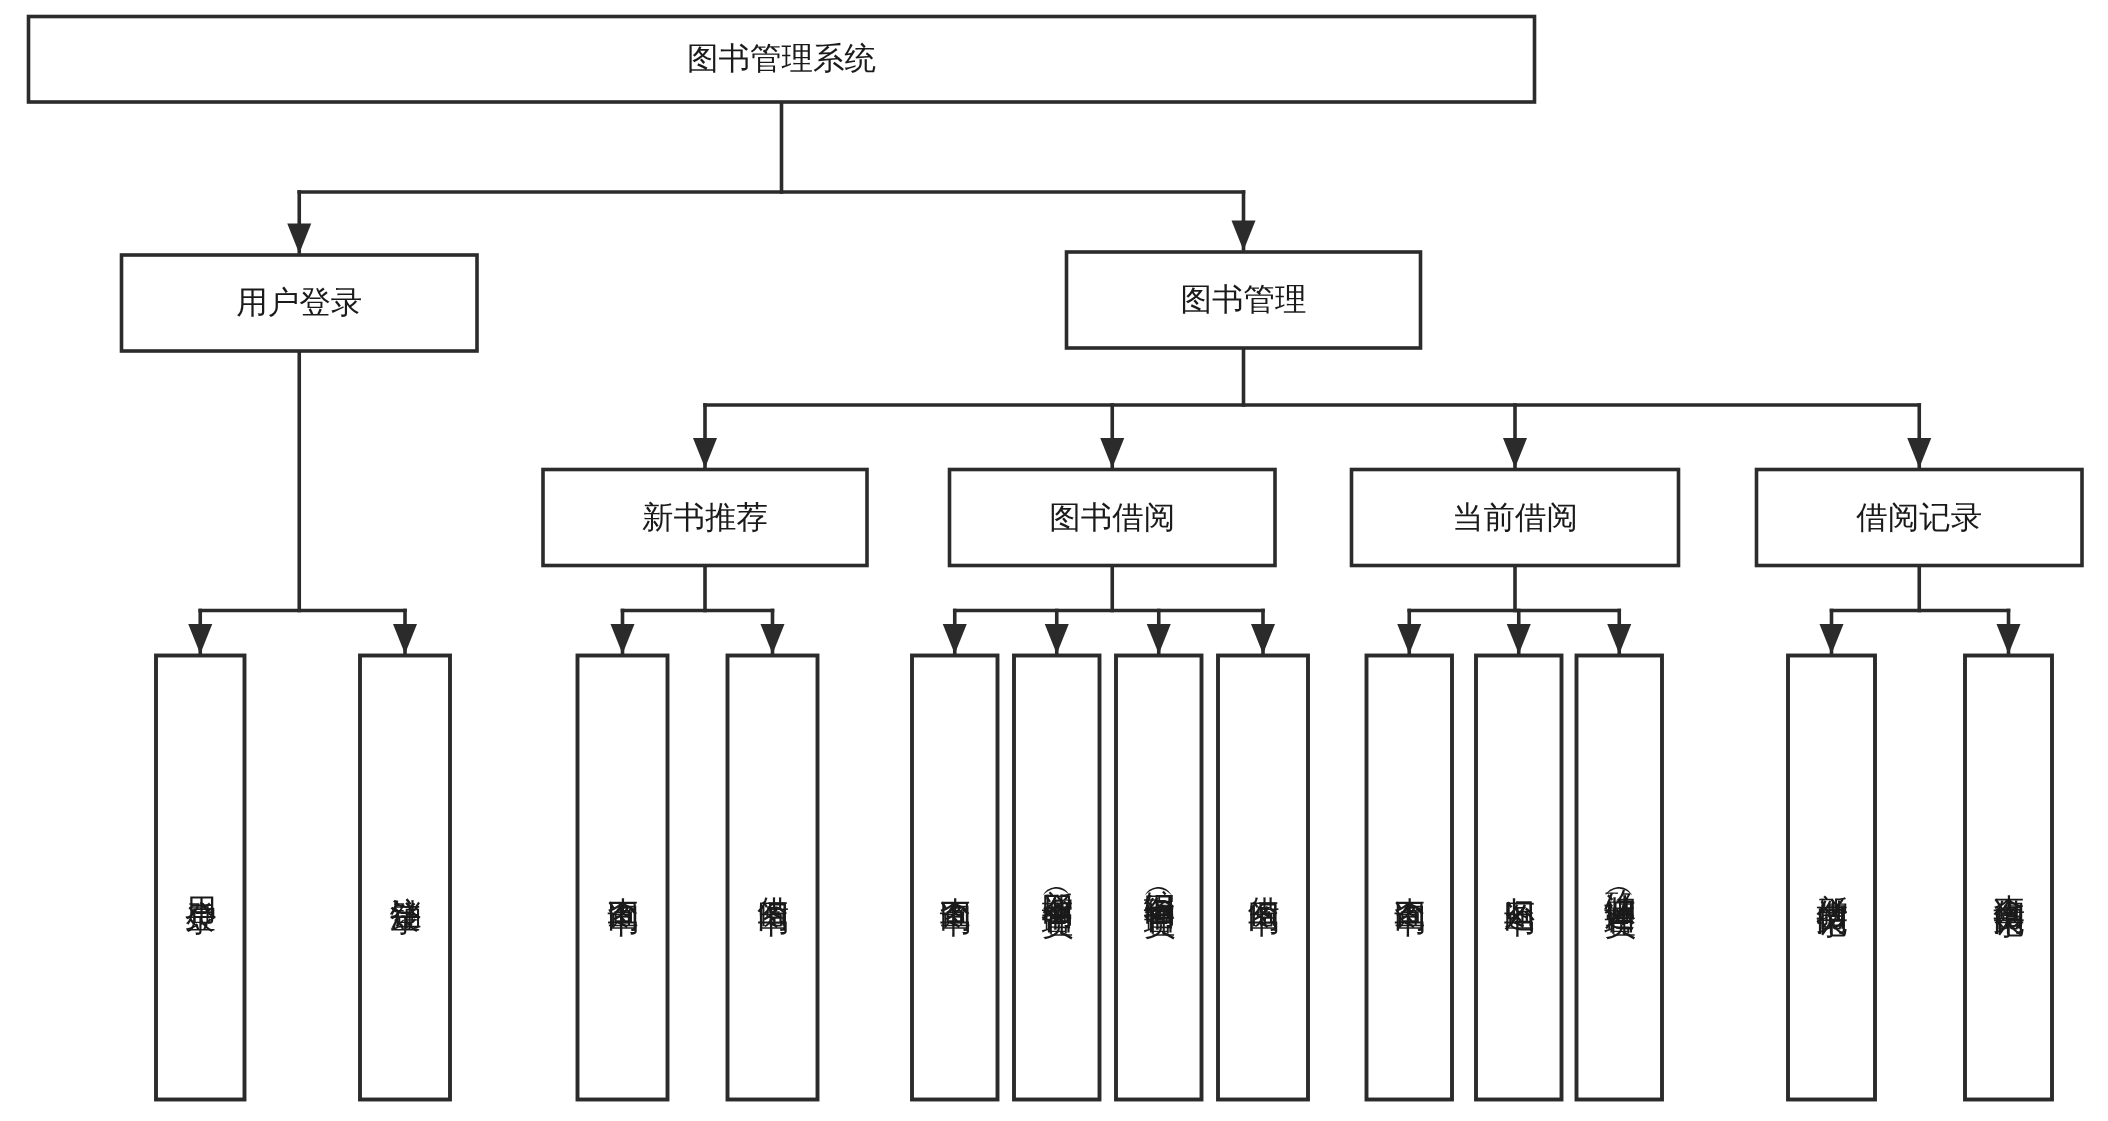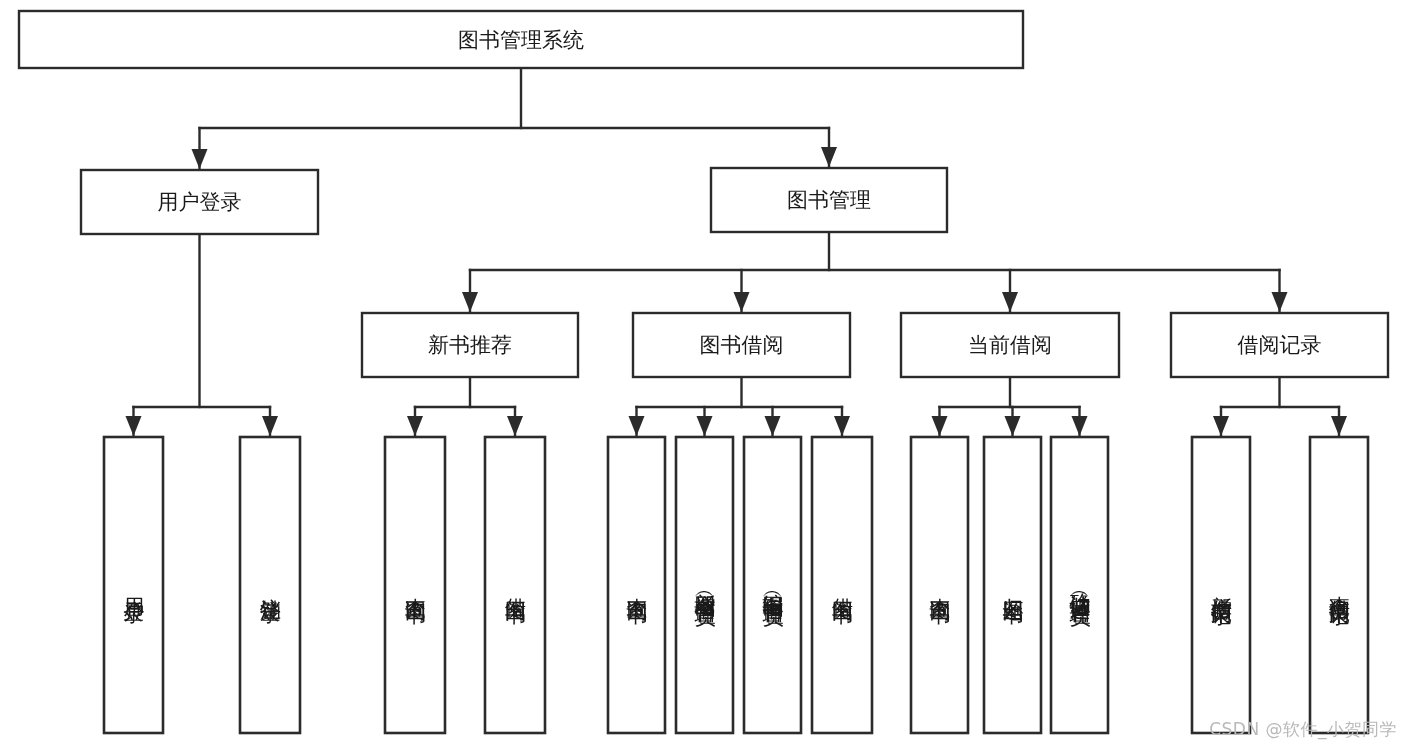--- a/index.html
+++ b/index.html
@@ -207,14 +207,13 @@
         <span class="leaf-label">确认归还（管理员）</span>
       </div>
       <div class="leaf-label-wrap" style="left: 1192px; top: 437px; width: 58px; height: 296px;">
         <span class="leaf-label">新增借阅记录</span>
       </div>
       <div class="leaf-label-wrap" style="left: 1310px; top: 437px; width: 58px; height: 296px;">
         <span class="leaf-label">查询借阅记录</span>
       </div>
     </div>
 
-  <div class="watermark">CSDN @软件_小贺同学</div>
 </div>
 
 </body></html>

